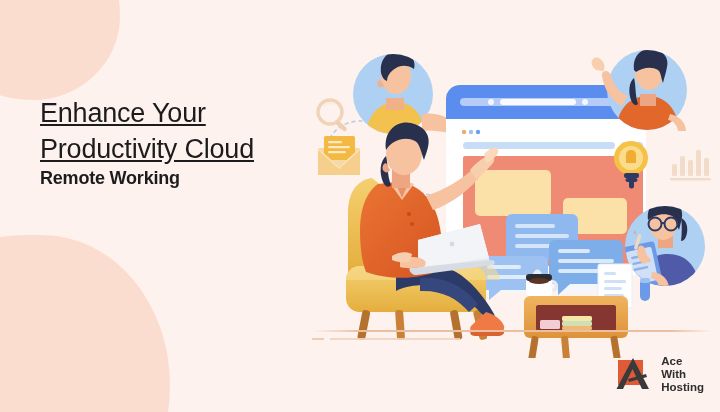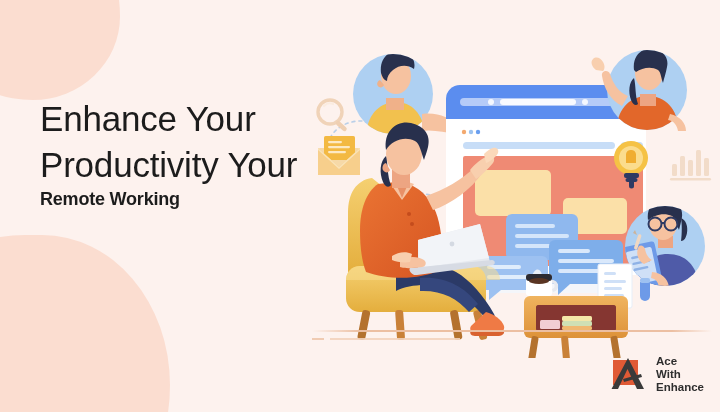--- a/index.html
+++ b/index.html
@@ -19,21 +19,21 @@
   }
   .blob-bottom{
     position:absolute;left:-120px;top:235px;width:290px;height:300px;
     background:#fbddd0;border-radius:50% 44% 40% 56% / 46% 50% 50% 54%;
   }
   
   .headline{
     position:absolute;left:40px;top:96px;width:300px;
     color:#1c1c1c;line-height:1.32;letter-spacing:-0.2px;
   }
-  .headline .l1,.headline .l2{font-size:35px;font-weight:400;display:block;}
+  .headline .l1,.headline .l2{font-size:27px;font-weight:400;display:block;text-decoration:underline;}
   .headline .l3{font-size:18px;font-weight:700;display:block;}
   
   .logo{
     position:absolute;right:16px;bottom:18px;display:flex;align-items:center;gap:7px;
   }
   .logo-mark{position:relative;width:38px;height:36px;}
   .logo-text{
     font-size:11.5px;font-weight:700;color:#2e2e2e;line-height:1.12;
   }
   
@@ -54,21 +54,21 @@
 </head>
 <body>
 
 <div class="banner">
 
   <div class="blob-top"></div>
   <div class="blob-bottom"></div>
 
   <div class="headline">
     <span class="l1">Enhance Your</span>
-    <span class="l2">Productivity Your</span>
+    <span class="l2">Productivity Cloud</span>
     <span class="l3">Remote Working</span>
   </div>
 
   <div class="illus">
     <svg width="420" height="330" viewBox="0 0 420 330" xmlns="http://www.w3.org/2000/svg">
       <defs>
         <linearGradient id="chairG" x1="0" y1="0" x2="0" y2="1">
           <stop offset="0%" stop-color="#f5d071"></stop>
             <stop offset="100%" stop-color="#e4ae3d"></stop>
         </linearGradient>
@@ -339,17 +339,17 @@
     <span class="logo-mark">
       <svg width="38" height="36" viewBox="0 0 38 36" xmlns="http://www.w3.org/2000/svg">
         <rect x="2" y="3" width="25" height="25" fill="#e05a35"></rect>
         <path d="M17 1 L33 32 L26 32 L16.5 12 L7 32 L0.5 32 Z" fill="#3a3a3a"></path>
         <path d="M12 22 L30 17 L31 20 L13 25 Z" fill="#3a3a3a"></path>
       </svg>
     </span>
     <span class="logo-text">
       <span>Ace</span><br>
       <span>With</span><br>
-      <span>Enhance</span>
+      <span>Hosting</span>
     </span>
   </div>
 
 </div>
 
 </body></html>

